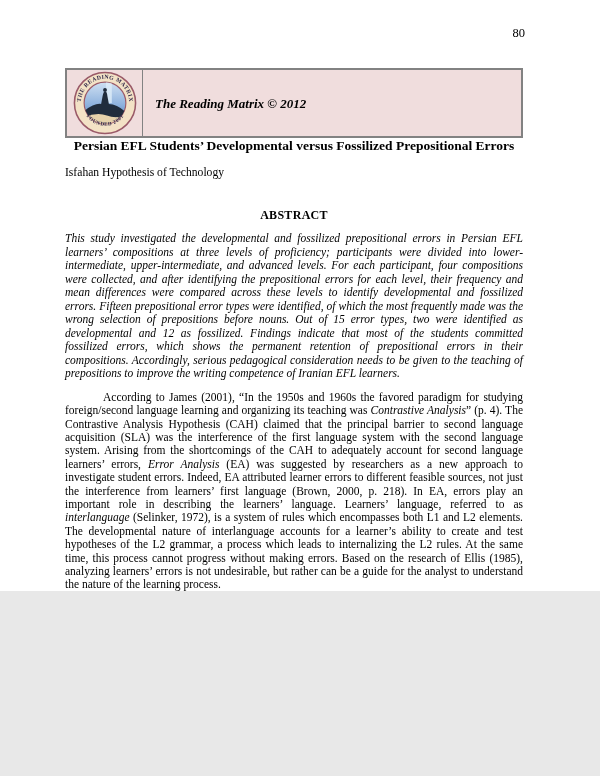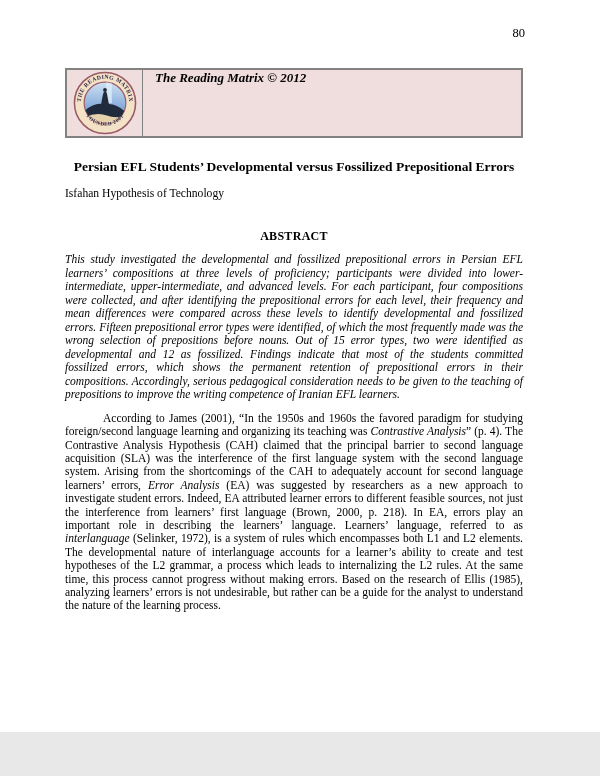--- a/index.html
+++ b/index.html
@@ -1,19 +1,19 @@
 <!DOCTYPE html>
 <html style="--paper_bg: #ffffff; --text_color: #000000; --header_box_bg: #f0dddd; --header_box_border: #828282; --logo_ring_fill: #f3e2c6; --logo_ring_border: #9a5a68; --logo_text_color: #31284a; --logo_sky_top: #cfe0f2; --logo_sky_bottom: #4a79b4; --logo_sand: #e6d2ab; --logo_silhouette: #202c3c;"><head>
 <meta charset="utf-8">
 <style>
   html, body { margin: 0; padding: 0; background: #e8e8e8; }
   .page {
     position: relative;
     width: 600px;
-    height: 732px;
+    height: 591px;
     background: var(--paper_bg, #ffffff);
     color: var(--text_color, #000000);
     font-family: "Liberation Serif", serif;
     overflow: hidden;
     margin: 0 auto;
   }
   .page-number {
     position: absolute;
     top: 26px;
     right: 75px;
@@ -37,36 +37,35 @@
     width: 76px;
     flex: 0 0 76px;
     display: flex;
     align-items: center;
     justify-content: center;
     border-right: 1px solid var(--header_box_border, #828282);
     box-sizing: border-box;
   }
   .header-text-cell {
     display: flex;
-    flex-direction: row;
+    flex-direction: column;
     justify-content: center;
     padding-left: 12px;
   }
   .journal-title {
     font-size: 13px;
     font-weight: bold;
     font-style: italic;
     line-height: 15px;
   }
   .journal-volume {
     font-size: 11.5px;
     line-height: 14px;
   }
   .article-title {
-    margin-top: 21px;
     text-align: center;
     font-weight: bold;
     font-size: 13.5px;
     line-height: 16px;
   }
   .author-block {
     margin-top: 12px;
     font-size: 11.6px;
     line-height: 13.2px;
   }

